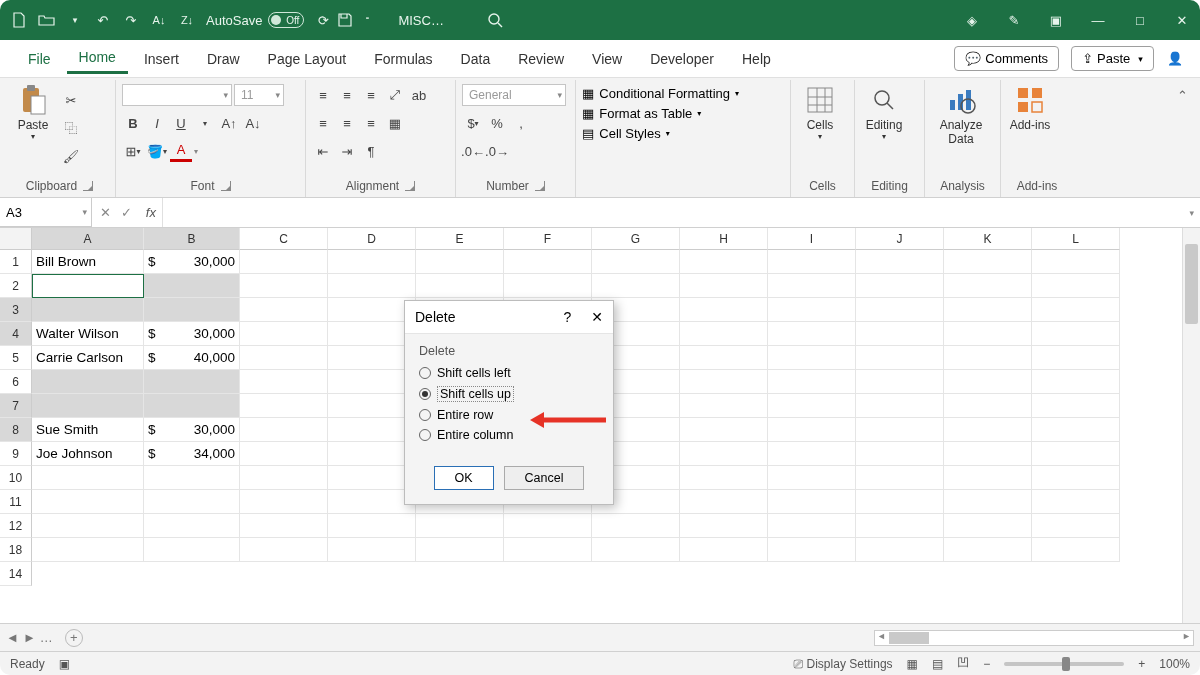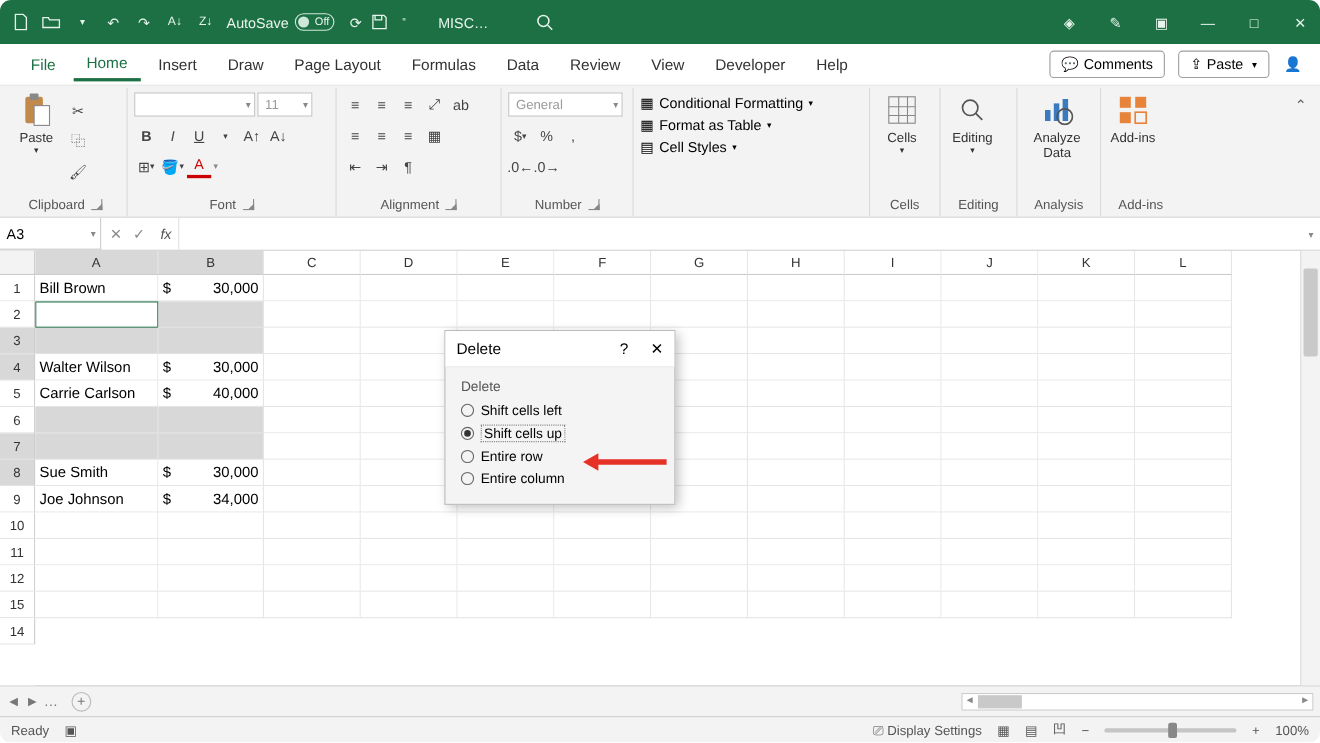--- a/index.html
+++ b/index.html
@@ -382,21 +382,21 @@
         <div class="rh sel">3</div>
         <div class="rh sel">4</div>
         <div class="rh">5</div>
         <div class="rh">6</div>
         <div class="rh sel">7</div>
         <div class="rh sel">8</div>
         <div class="rh">9</div>
         <div class="rh">10</div>
         <div class="rh">11</div>
         <div class="rh">12</div>
-        <div class="rh">15</div>
+        <div class="rh">18</div>
         <div class="rh">14</div>
       </div>
   </div>
   <div class="cols-grid">
     <div class="colhdrs" id="colhdrs">
         <div class="ch sel" style="width: 112px;">A</div>
         <div class="ch sel" style="width: 96px;">B</div>
         <div class="ch" style="width: 88px;">C</div>
         <div class="ch" style="width: 88px;">D</div>
         <div class="ch" style="width: 88px;">E</div>
@@ -662,18 +662,22 @@
       </div>
     <div class="radio">
         <span class="r"></span>
         <span class="txt">Entire row</span>
       </div>
     <div class="radio">
         <span class="r"></span>
         <span class="txt">Entire column</span>
       </div>
   </div>
+  <div class="dlg-btns">
+    <button class="dlg-btn primary">OK</button>
+    <button class="dlg-btn">Cancel</button>
+  </div>
 </div>
 
 <svg class="arrow" width="80" height="20">
   <path d="M78 10 L12 10" stroke="#e63226" stroke-width="5"></path>
   <path d="M2 10 L16 2 L16 18 Z" fill="#e63226"></path>
 </svg>
 
 </body></html>

